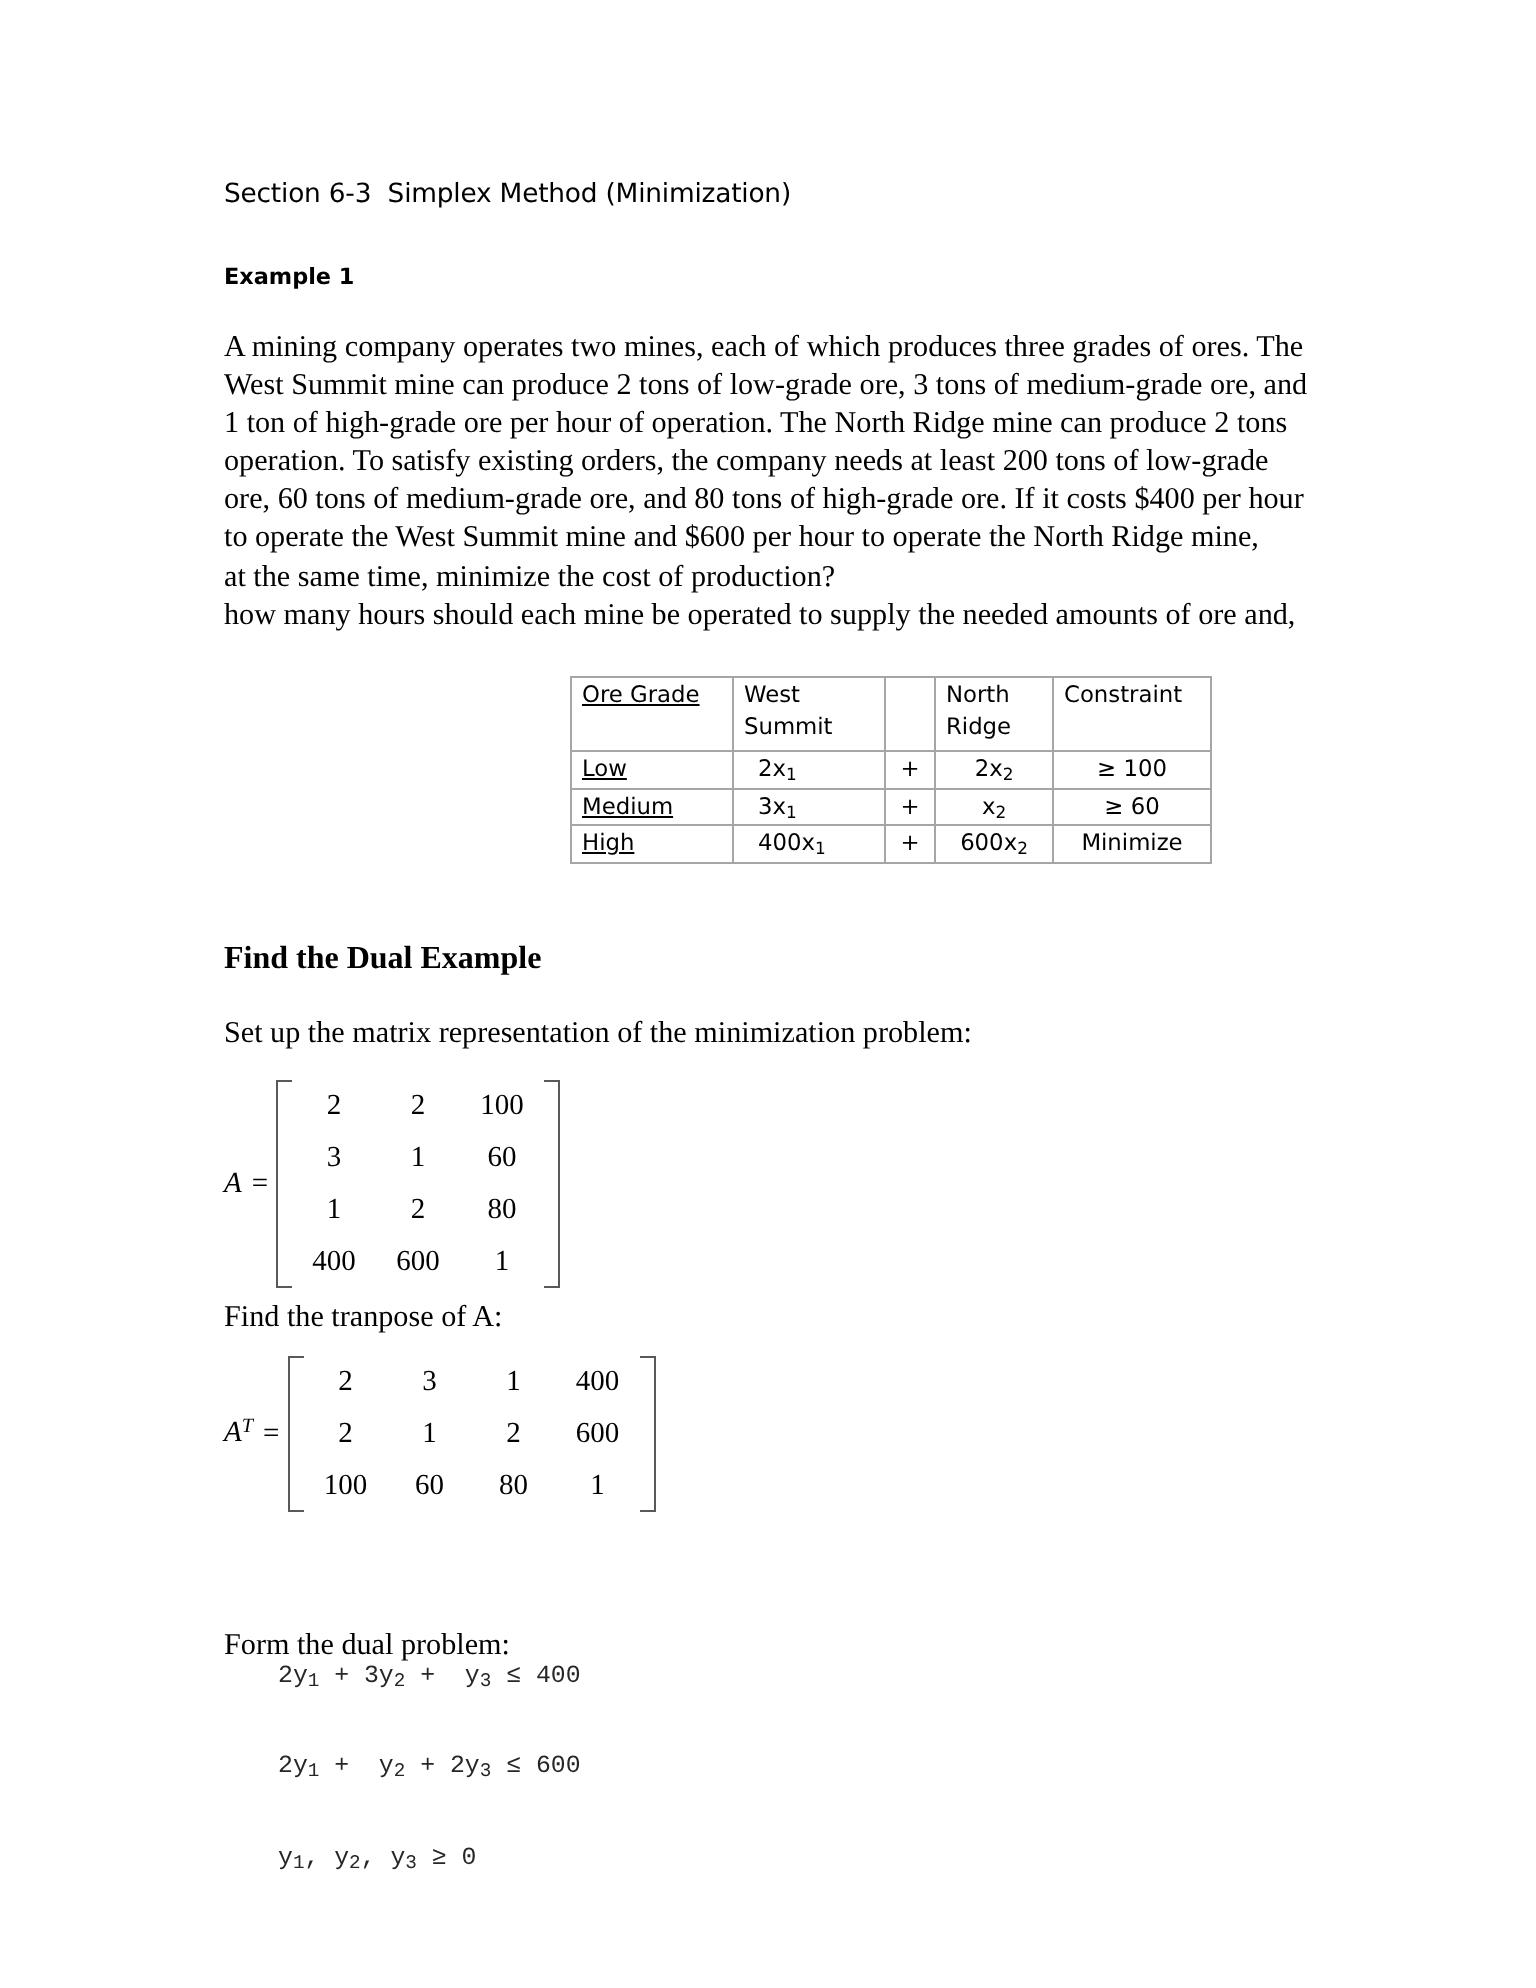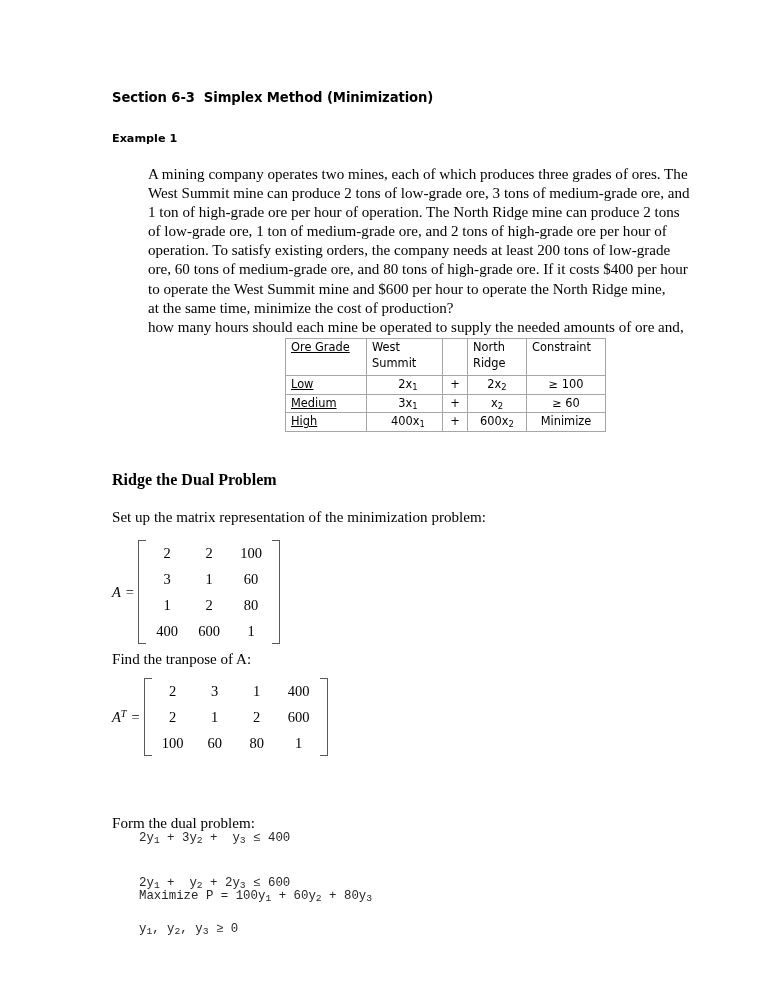--- a/index.html
+++ b/index.html
@@ -22,21 +22,21 @@
     height: 994px;
     background: #ffffff;
   }
 
   
   .h-section {
     position: absolute;
     left: 112px;
     top: 90px;
     font-family: "DejaVu Sans", sans-serif;
-    font-weight: bold;
+    font-weight: normal;
     font-size: 13.2px;
     letter-spacing: -0.1px;
     white-space: pre;
   }
   .h-example {
     position: absolute;
     left: 112px;
     top: 132px;
     font-family: "DejaVu Sans", sans-serif;
     font-weight: bold;
@@ -56,21 +56,21 @@
   
   .para {
     position: absolute;
     left: 112px;
     top: 165px;
     width: 548px;
     font-size: 15.1px;
     line-height: 19.1px;
     text-align: left;
   }
-  .para .ln { display: block; white-space: pre; margin-left: 36px; }
+  .para .ln { display: block; white-space: pre; }
 
   .lead {
     position: absolute;
     left: 112px;
     font-size: 15.1px;
     line-height: 19px;
     white-space: pre;
   }
   .lead-matrix { top: 508px; }
   .lead-transpose { top: 650px; }
@@ -91,21 +91,21 @@
     line-height: 15.5px;
     white-space: pre;
   }
   #mine-table { left: 112px; top: 338px; }
   #mine-table td.c-label { width: 98px; text-align: left; }
   #mine-table td.c-center { text-align: center; }
   #mine-table td.c-val { width: 42px; text-align: center; }
 
   #ore-table { left: 285px; top: 338px; }
   #ore-table td.og { width: 70px; text-align: left; text-decoration: underline; }
-  #ore-table td.ws { width: 58px; text-align: center; padding-left: 12px; }
+  #ore-table td.ws { width: 58px; text-align: left; padding-left: 12px; }
   #ore-table td.ws-h { text-align: left; }
   #ore-table td.op { width: 14px; text-align: center; }
   #ore-table td.nr { width: 48px; text-align: center; }
   #ore-table td.nr-h { text-align: left; }
   #ore-table td.cn { width: 68px; text-align: center; }
   #ore-table td.cn-h { text-align: left; }
   #ore-table td.tall { height: 34px; }
 
   sub { font-size: 0.74em; line-height: 0; vertical-align: -0.22em; }
 
@@ -178,21 +178,20 @@
 <div class="page">
 
   <div class="h-section">Section 6-3  Simplex Method (Minimization)</div>
 
   <div class="h-example">Example 1</div>
 
   <div class="para">
     <span class="ln">A mining company operates two mines, each of which produces three grades of ores. The</span>
     <span class="ln">West Summit mine can produce 2 tons of low-grade ore, 3 tons of medium-grade ore, and</span>
     <span class="ln">1 ton of high-grade ore per hour of operation. The North Ridge mine can produce 2 tons</span>
-    <span class="ln">of low-grade ore, 1 ton of medium-grade ore, and 2 tons of high-grade ore per hour of</span>
     <span class="ln">operation. To satisfy existing orders, the company needs at least 200 tons of low-grade</span>
     <span class="ln">ore, 60 tons of medium-grade ore, and 80 tons of high-grade ore. If it costs $400 per hour</span>
     <span class="ln">to operate the West Summit mine and $600 per hour to operate the North Ridge mine,</span>
     <span class="ln">at the same time, minimize the cost of production?</span>
     <span class="ln">how many hours should each mine be operated to supply the needed amounts of ore and,</span>
   </div>
 
 
   <table class="doc-tbl" id="ore-table">
     <tbody>
@@ -222,21 +221,21 @@
       <tr>
         <td class="og">High</td>
         <td class="ws"><span>400</span><span>x</span><sub>1</sub></td>
         <td class="op">+</td>
         <td class="nr"><span>600</span><span>x</span><sub>2</sub></td>
         <td class="cn">Minimize</td>
       </tr>
     </tbody>
   </table>
 
-  <div class="h-dual">Ridge the Dual Problem</div>
+  <div class="h-dual">Find the Dual Example</div>
 
   <div class="lead lead-matrix">Set up the matrix representation of the minimization problem:</div>
 
   <div class="matrix-block" id="matrix-a">
     <span class="mat-lead">A</span>
     <span class="mat-eq">=</span>
     <span class="brk brk-l"></span>
     <table class="mat">
       <tbody>
         <tr>
@@ -296,17 +295,14 @@
   </div>
 
   <div class="lead lead-dual">Form the dual problem:</div>
 
   <div class="codeblock" id="dual-constraints">
     <span class="ln"><span>2</span><span>y</span><sub>1</sub> <span>+</span> <span>3</span><span>y</span><sub>2</sub> <span>+</span>  <span></span><span>y</span><sub>3</sub> <span>≤</span> <span>400</span></span>
     <span class="ln"><span>2</span><span>y</span><sub>1</sub> <span>+</span>  <span></span><span>y</span><sub>2</sub> <span>+</span> <span>2</span><span>y</span><sub>3</sub> <span>≤</span> <span>600</span></span>
     <span class="ln"><span>y</span><sub>1</sub>, <span>y</span><sub>2</sub>, <span>y</span><sub>3</sub> <span>≥</span> <span>0</span></span>
   </div>
 
-  <div class="codeblock" id="dual-objective">
-    <span class="ln"><span>Maximize</span> <span>P</span> <span>=</span> <span>100</span><span>y</span><sub>1</sub> <span>+</span> <span>60</span><span>y</span><sub>2</sub> <span>+</span> <span>80</span><span>y</span><sub>3</sub></span>
-  </div>
 
 </div>
 
 </body></html>

